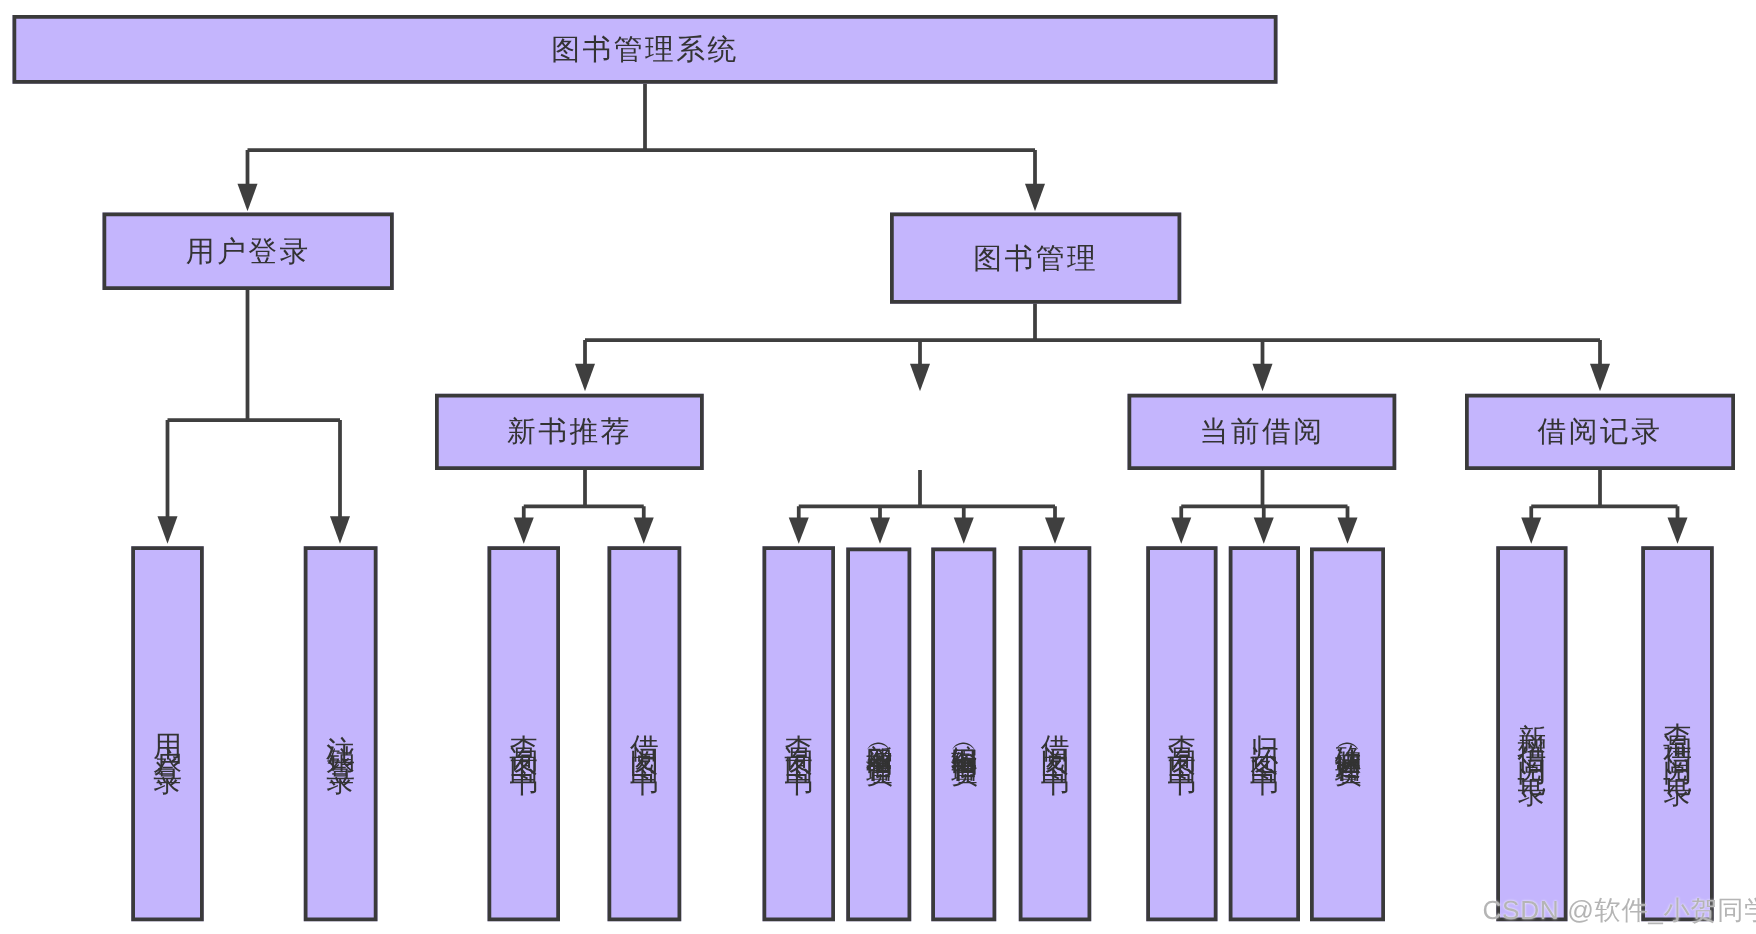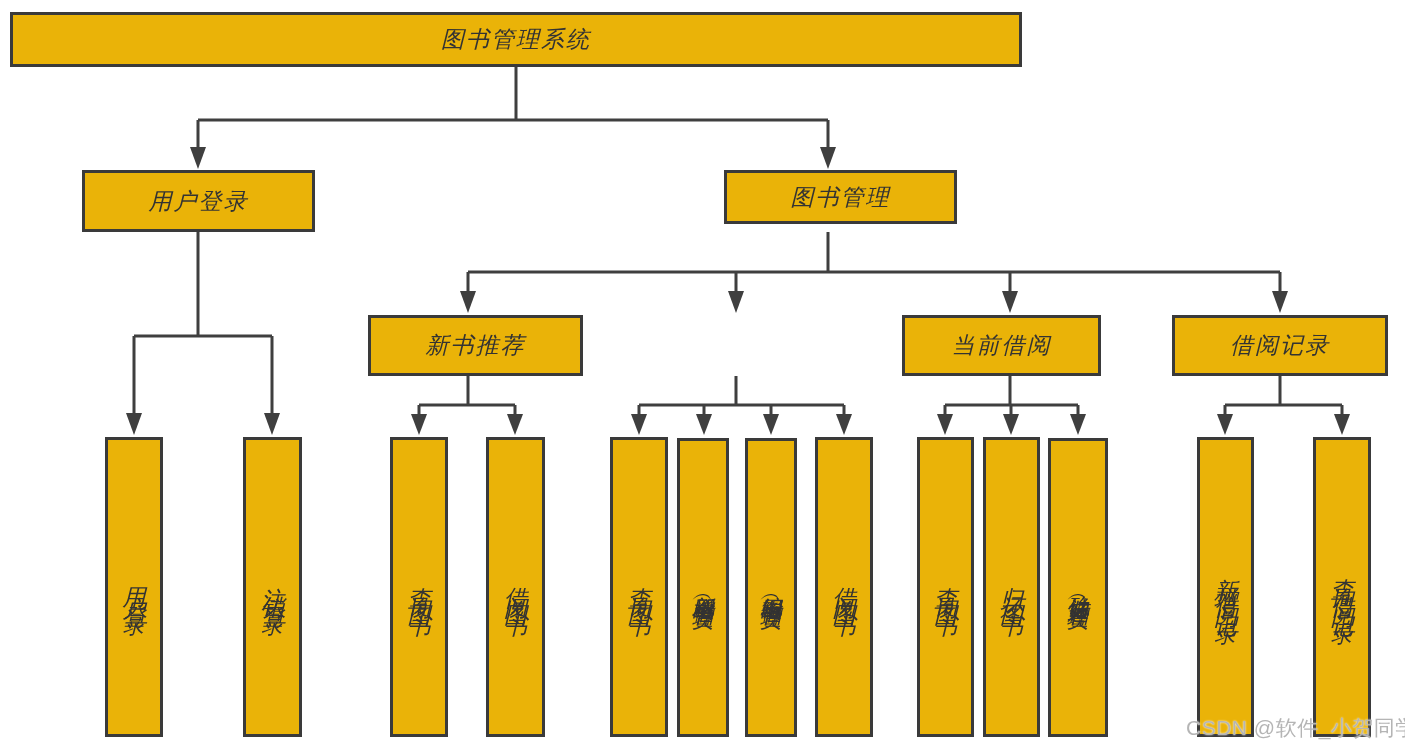--- a/index.html
+++ b/index.html
@@ -13,27 +13,26 @@
     overflow: hidden;
   }
   svg.connectors {
     position: absolute;
     left: 0; top: 0;
     width: 1405px; height: 747px;
   }
   .box {
     position: absolute;
     box-sizing: border-box;
-    background: #eab308;
+    background: #c4b5fd;
     border: 3px solid #3a3a3a;
     display: flex;
     align-items: center;
     justify-content: center;
     color: #333333;
-    font-style: italic;
   }
   .box.h {
     font-size: 23px;
     letter-spacing: 2px;
     white-space: nowrap;
   }
   .box.tall {
     writing-mode: vertical-rl;
     text-orientation: mixed;
     font-size: 23px;
@@ -90,24 +89,24 @@
       <polygon points="1003,414 1019,414 1011,435"></polygon>
       <polygon points="1070,414 1086,414 1078,435"></polygon>
       <polygon points="1217,414 1233,414 1225,435"></polygon>
       <polygon points="1334,414 1350,414 1342,435"></polygon>
     </g>
   </svg>
 
   <div class="box h" style="left:10px; top:12px; width:1012px; height:55px;">图书管理系统</div>
 
   <div class="box h" style="left:82px; top:170px; width:233px; height:62px;">用户登录</div>
-  <div class="box h" style="left:712px; top:170px; width:233px; height:54px;margin-left:12px;">图书管理</div>
+  <div class="box h" style="left:712px; top:170px; width:233px; height:73px;">图书管理</div>
 
-  <div class="box h" style="left:368px; top:315px; width:215px; height:61px;">新书推荐</div>
-  <div class="box h" style="left:902px; top:315px; width:199px; height:61px;">当前借阅</div>
+  <div class="box h" style="left:348px; top:315px; width:215px; height:61px;">新书推荐</div>
+  <div class="box h" style="left:902px; top:315px; width:215px; height:61px;">当前借阅</div>
   <div class="box h" style="left:1172px; top:315px; width:216px; height:61px;">借阅记录</div>
 
   <div class="box tall" style="left:105px; top:437px; width:58px; height:300px;">用户登录</div>
   <div class="box tall" style="left:243px; top:437px; width:59px; height:300px;">注销登录</div>
 
   <div class="box tall" style="left:390px; top:437px; width:58px; height:300px;">查询图书</div>
   <div class="box tall" style="left:486px; top:437px; width:59px; height:300px;">借阅图书</div>
 
   <div class="box tall" style="left:610px; top:437px; width:58px; height:300px;">查询图书</div>
   <div class="box tall long" style="left:677px; top:438px; width:52px; height:299px;">新增图书（管理员）</div>

